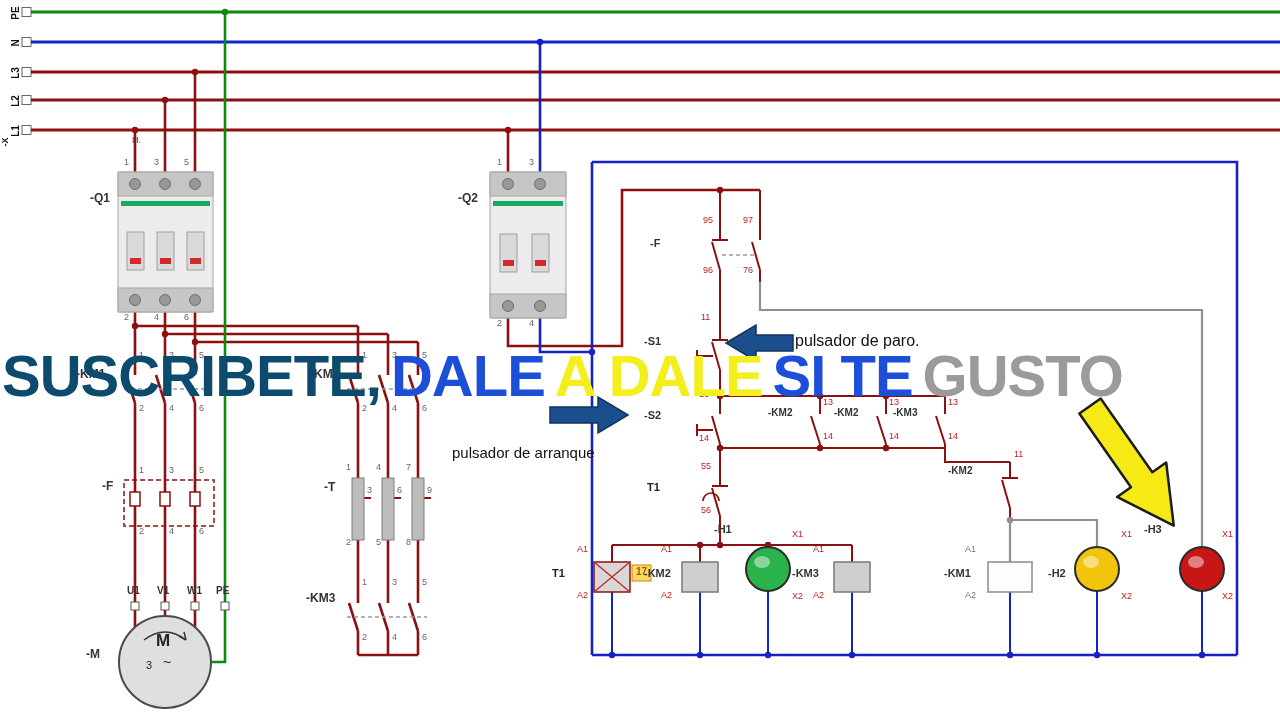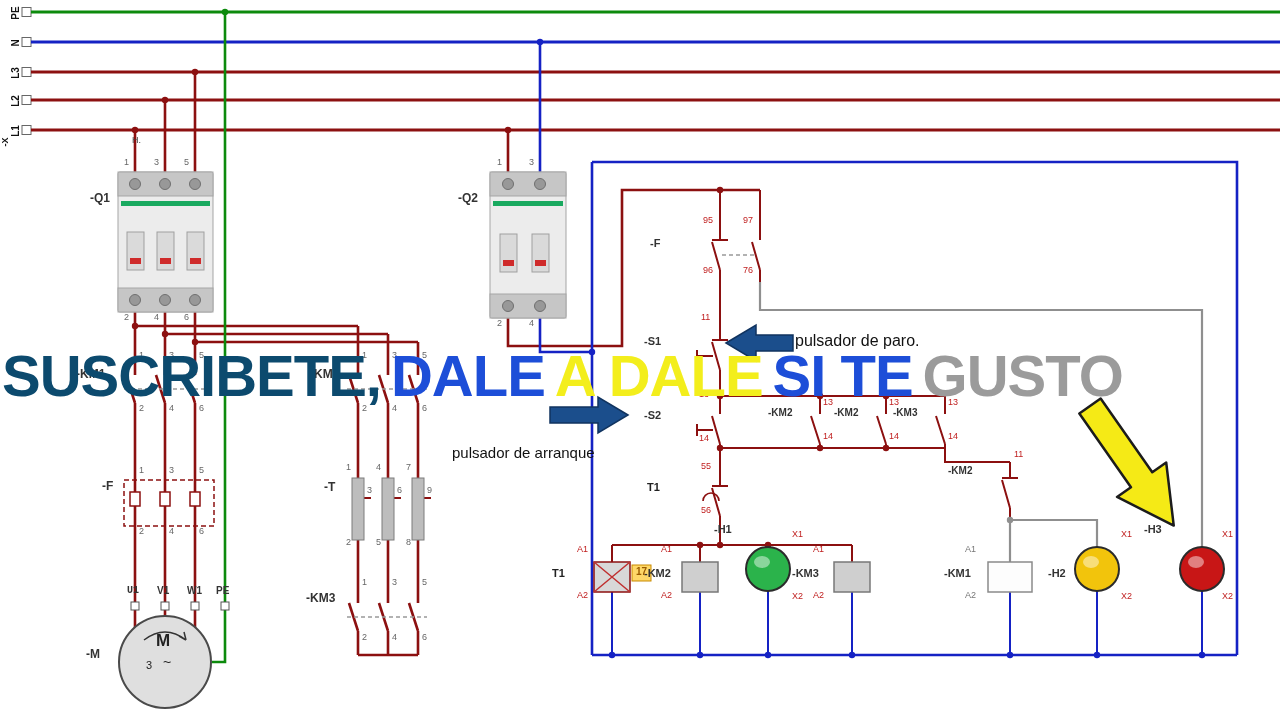--- a/index.html
+++ b/index.html
@@ -229,21 +229,21 @@
       <span class="lbl" style="left: 5px; top: 142px; font-size: 9px; color: rgb(17, 17, 17); font-weight: 700; transform: translate(-50%, -50%) rotate(-90deg);">-X</span>
       <span class="lbl" style="left: 132px; top: 136px; font-size: 9px; color: rgb(68, 68, 68);">H.</span>
       <span class="lbl" style="left: 90px; top: 192px; font-size: 12px; color: rgb(51, 51, 51); font-weight: 700;">-Q1</span>
       <span class="lbl" style="left: 458px; top: 192px; font-size: 12px; color: rgb(51, 51, 51); font-weight: 700;">-Q2</span>
       <span class="lbl" style="left: 76px; top: 368px; font-size: 12px; color: rgb(51, 51, 51); font-weight: 700;">-KM1</span>
       <span class="lbl" style="left: 310px; top: 368px; font-size: 12px; color: rgb(51, 51, 51); font-weight: 700;">-KM2</span>
       <span class="lbl" style="left: 102px; top: 480px; font-size: 12px; color: rgb(51, 51, 51); font-weight: 700;">-F</span>
       <span class="lbl" style="left: 324px; top: 481px; font-size: 12px; color: rgb(51, 51, 51); font-weight: 700;">-T</span>
       <span class="lbl" style="left: 306px; top: 592px; font-size: 12px; color: rgb(51, 51, 51); font-weight: 700;">-KM3</span>
       <span class="lbl" style="left: 86px; top: 648px; font-size: 12px; color: rgb(51, 51, 51); font-weight: 700;">-M</span>
-      <span class="lbl" style="left: 127px; top: 586px; font-size: 10px; color: rgb(51, 51, 51); font-weight: 700; font-family: Liberation Mono, monospace;">U1</span>
+      <span class="lbl" style="left: 127px; top: 586px; font-size: 10px; color: rgb(51, 51, 51); font-weight: 700;">U1</span>
       <span class="lbl" style="left: 157px; top: 586px; font-size: 10px; color: rgb(51, 51, 51); font-weight: 700;">V1</span>
       <span class="lbl" style="left: 187px; top: 586px; font-size: 10px; color: rgb(51, 51, 51); font-weight: 700;">W1</span>
       <span class="lbl" style="left: 216px; top: 586px; font-size: 10px; color: rgb(51, 51, 51); font-weight: 700;">PE</span>
       <span class="lbl" style="left: 156px; top: 632px; font-size: 17px; color: rgb(34, 34, 34); font-weight: 700;">M</span>
       <span class="lbl" style="left: 146px; top: 660px; font-size: 11px; color: rgb(34, 34, 34);">3</span>
       <span class="lbl" style="left: 163px; top: 655px; font-size: 14px; color: rgb(34, 34, 34);">~</span>
       <span class="lbl" style="left: 124px; top: 158px; font-size: 9px; color: rgb(102, 102, 102);">1</span>
       <span class="lbl" style="left: 154px; top: 158px; font-size: 9px; color: rgb(102, 102, 102);">3</span>
       <span class="lbl" style="left: 184px; top: 158px; font-size: 9px; color: rgb(102, 102, 102);">5</span>
       <span class="lbl" style="left: 124px; top: 313px; font-size: 9px; color: rgb(102, 102, 102);">2</span>

